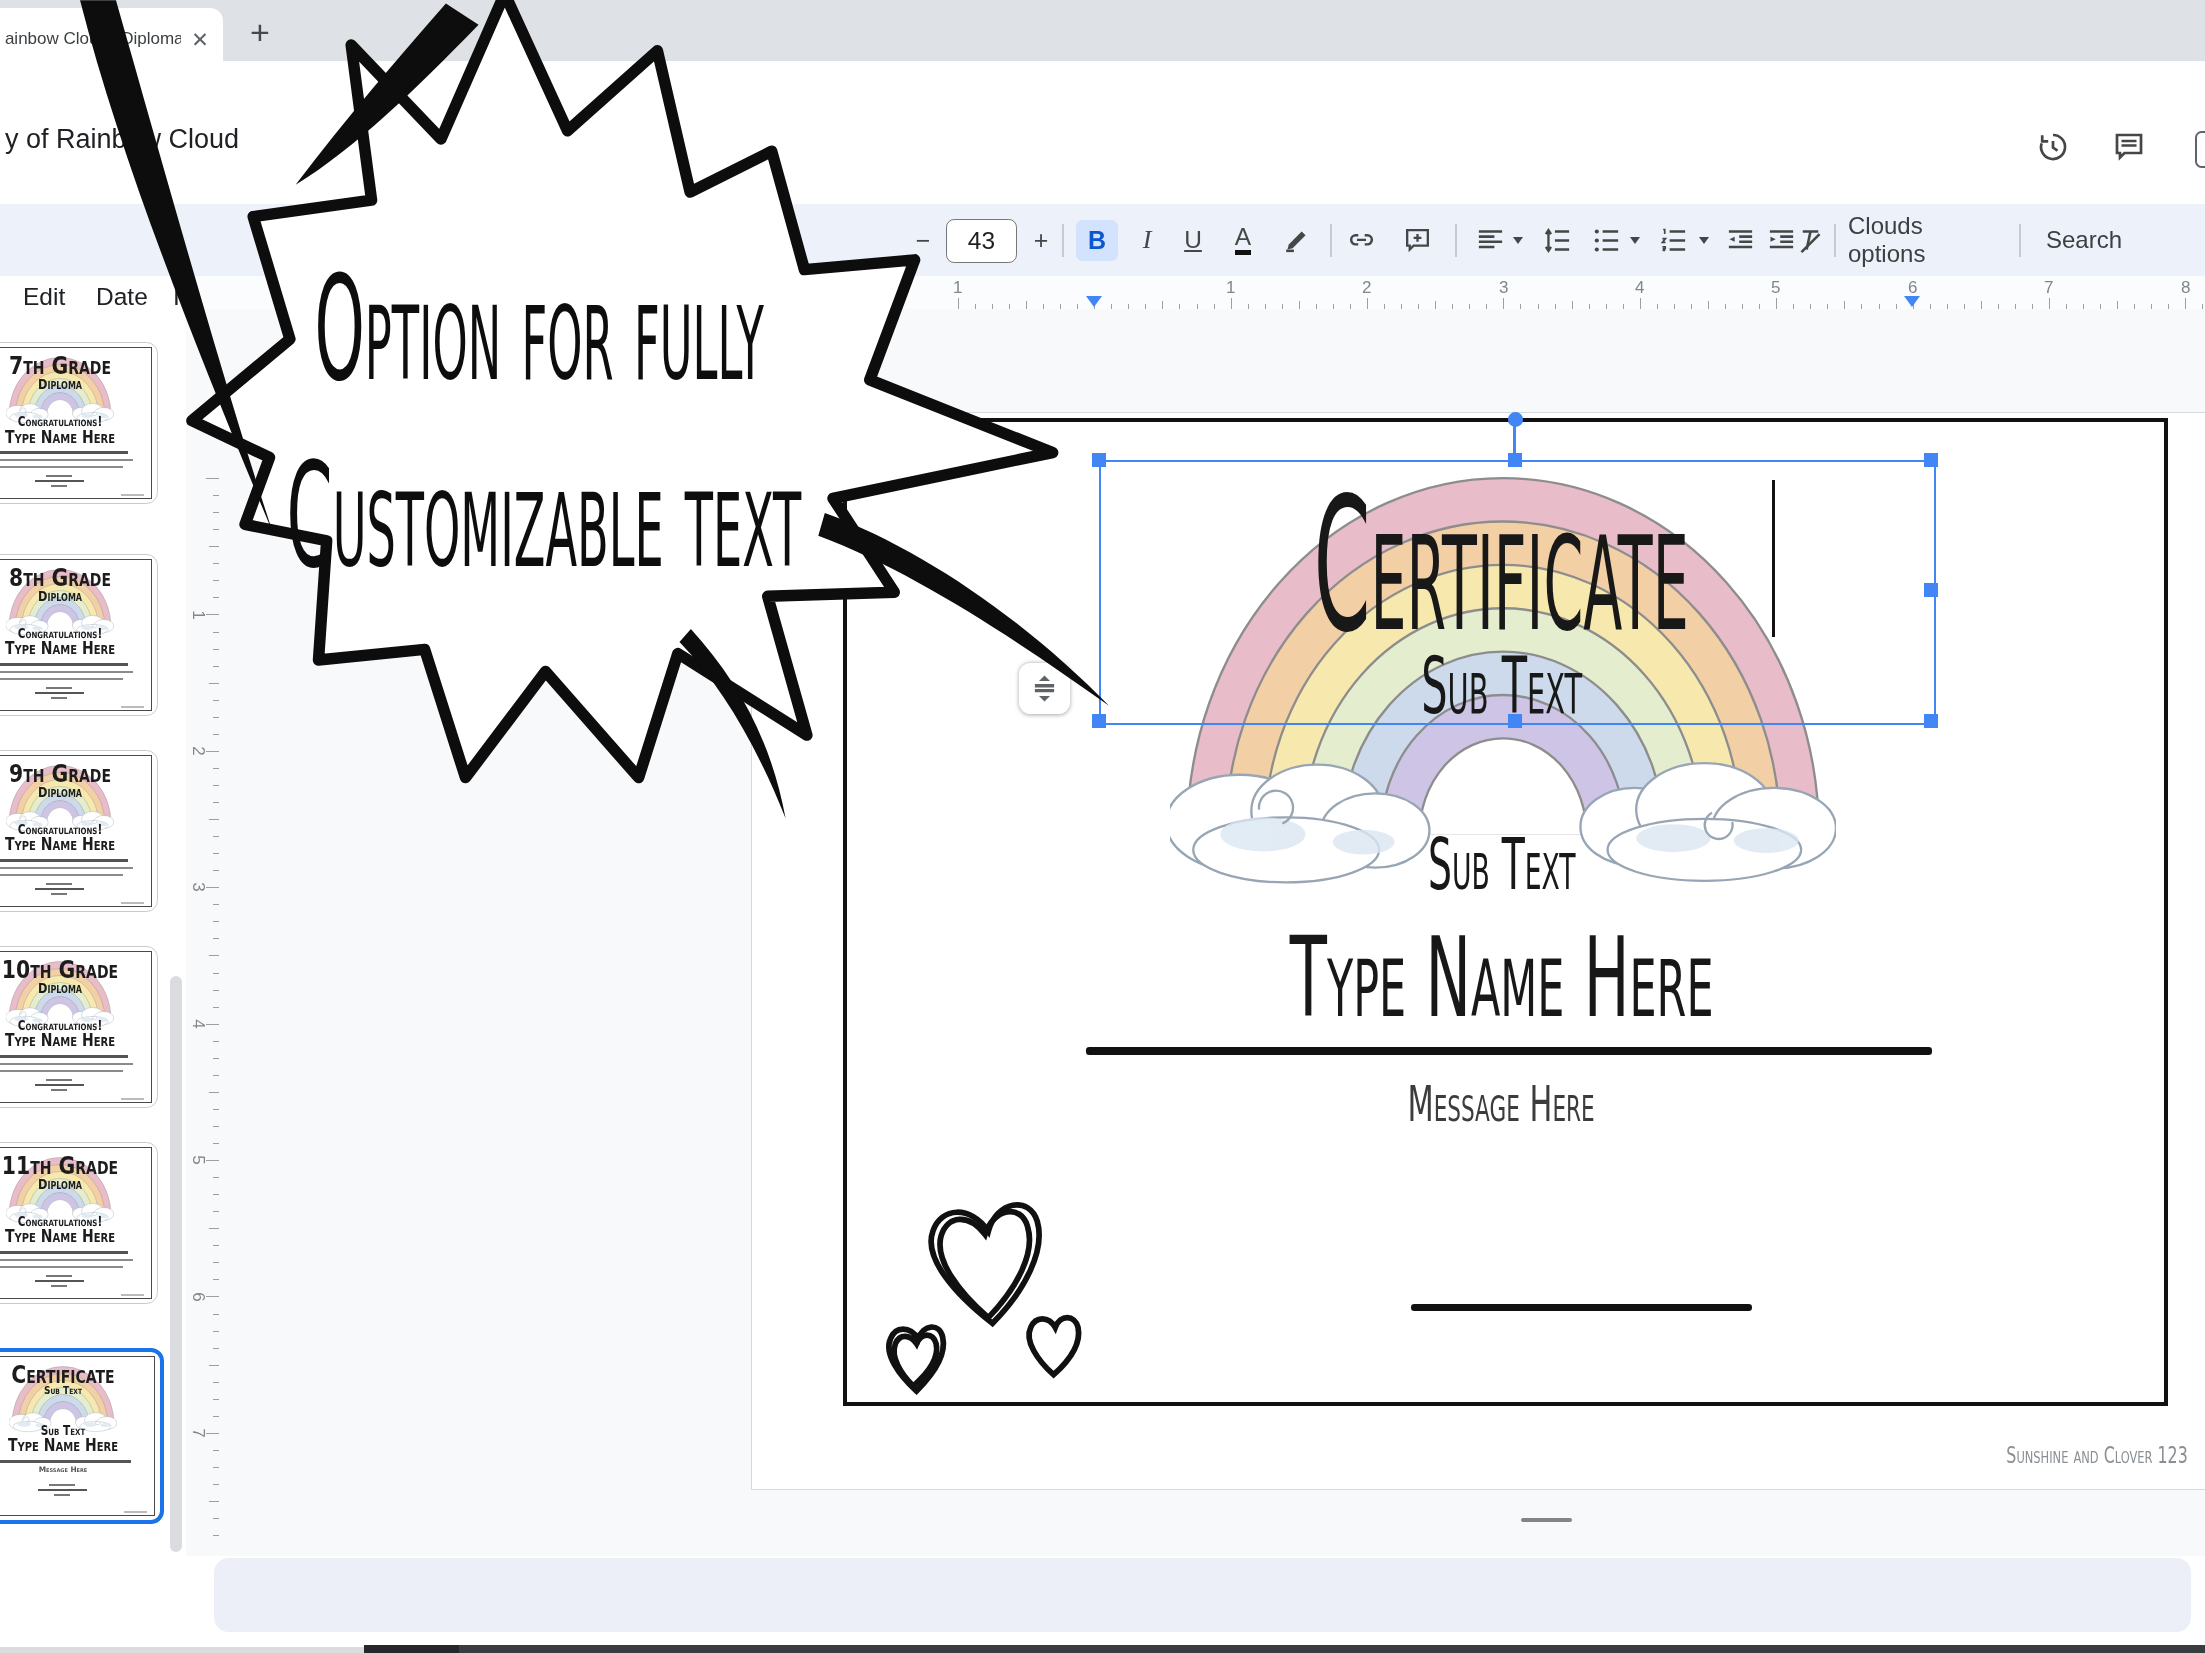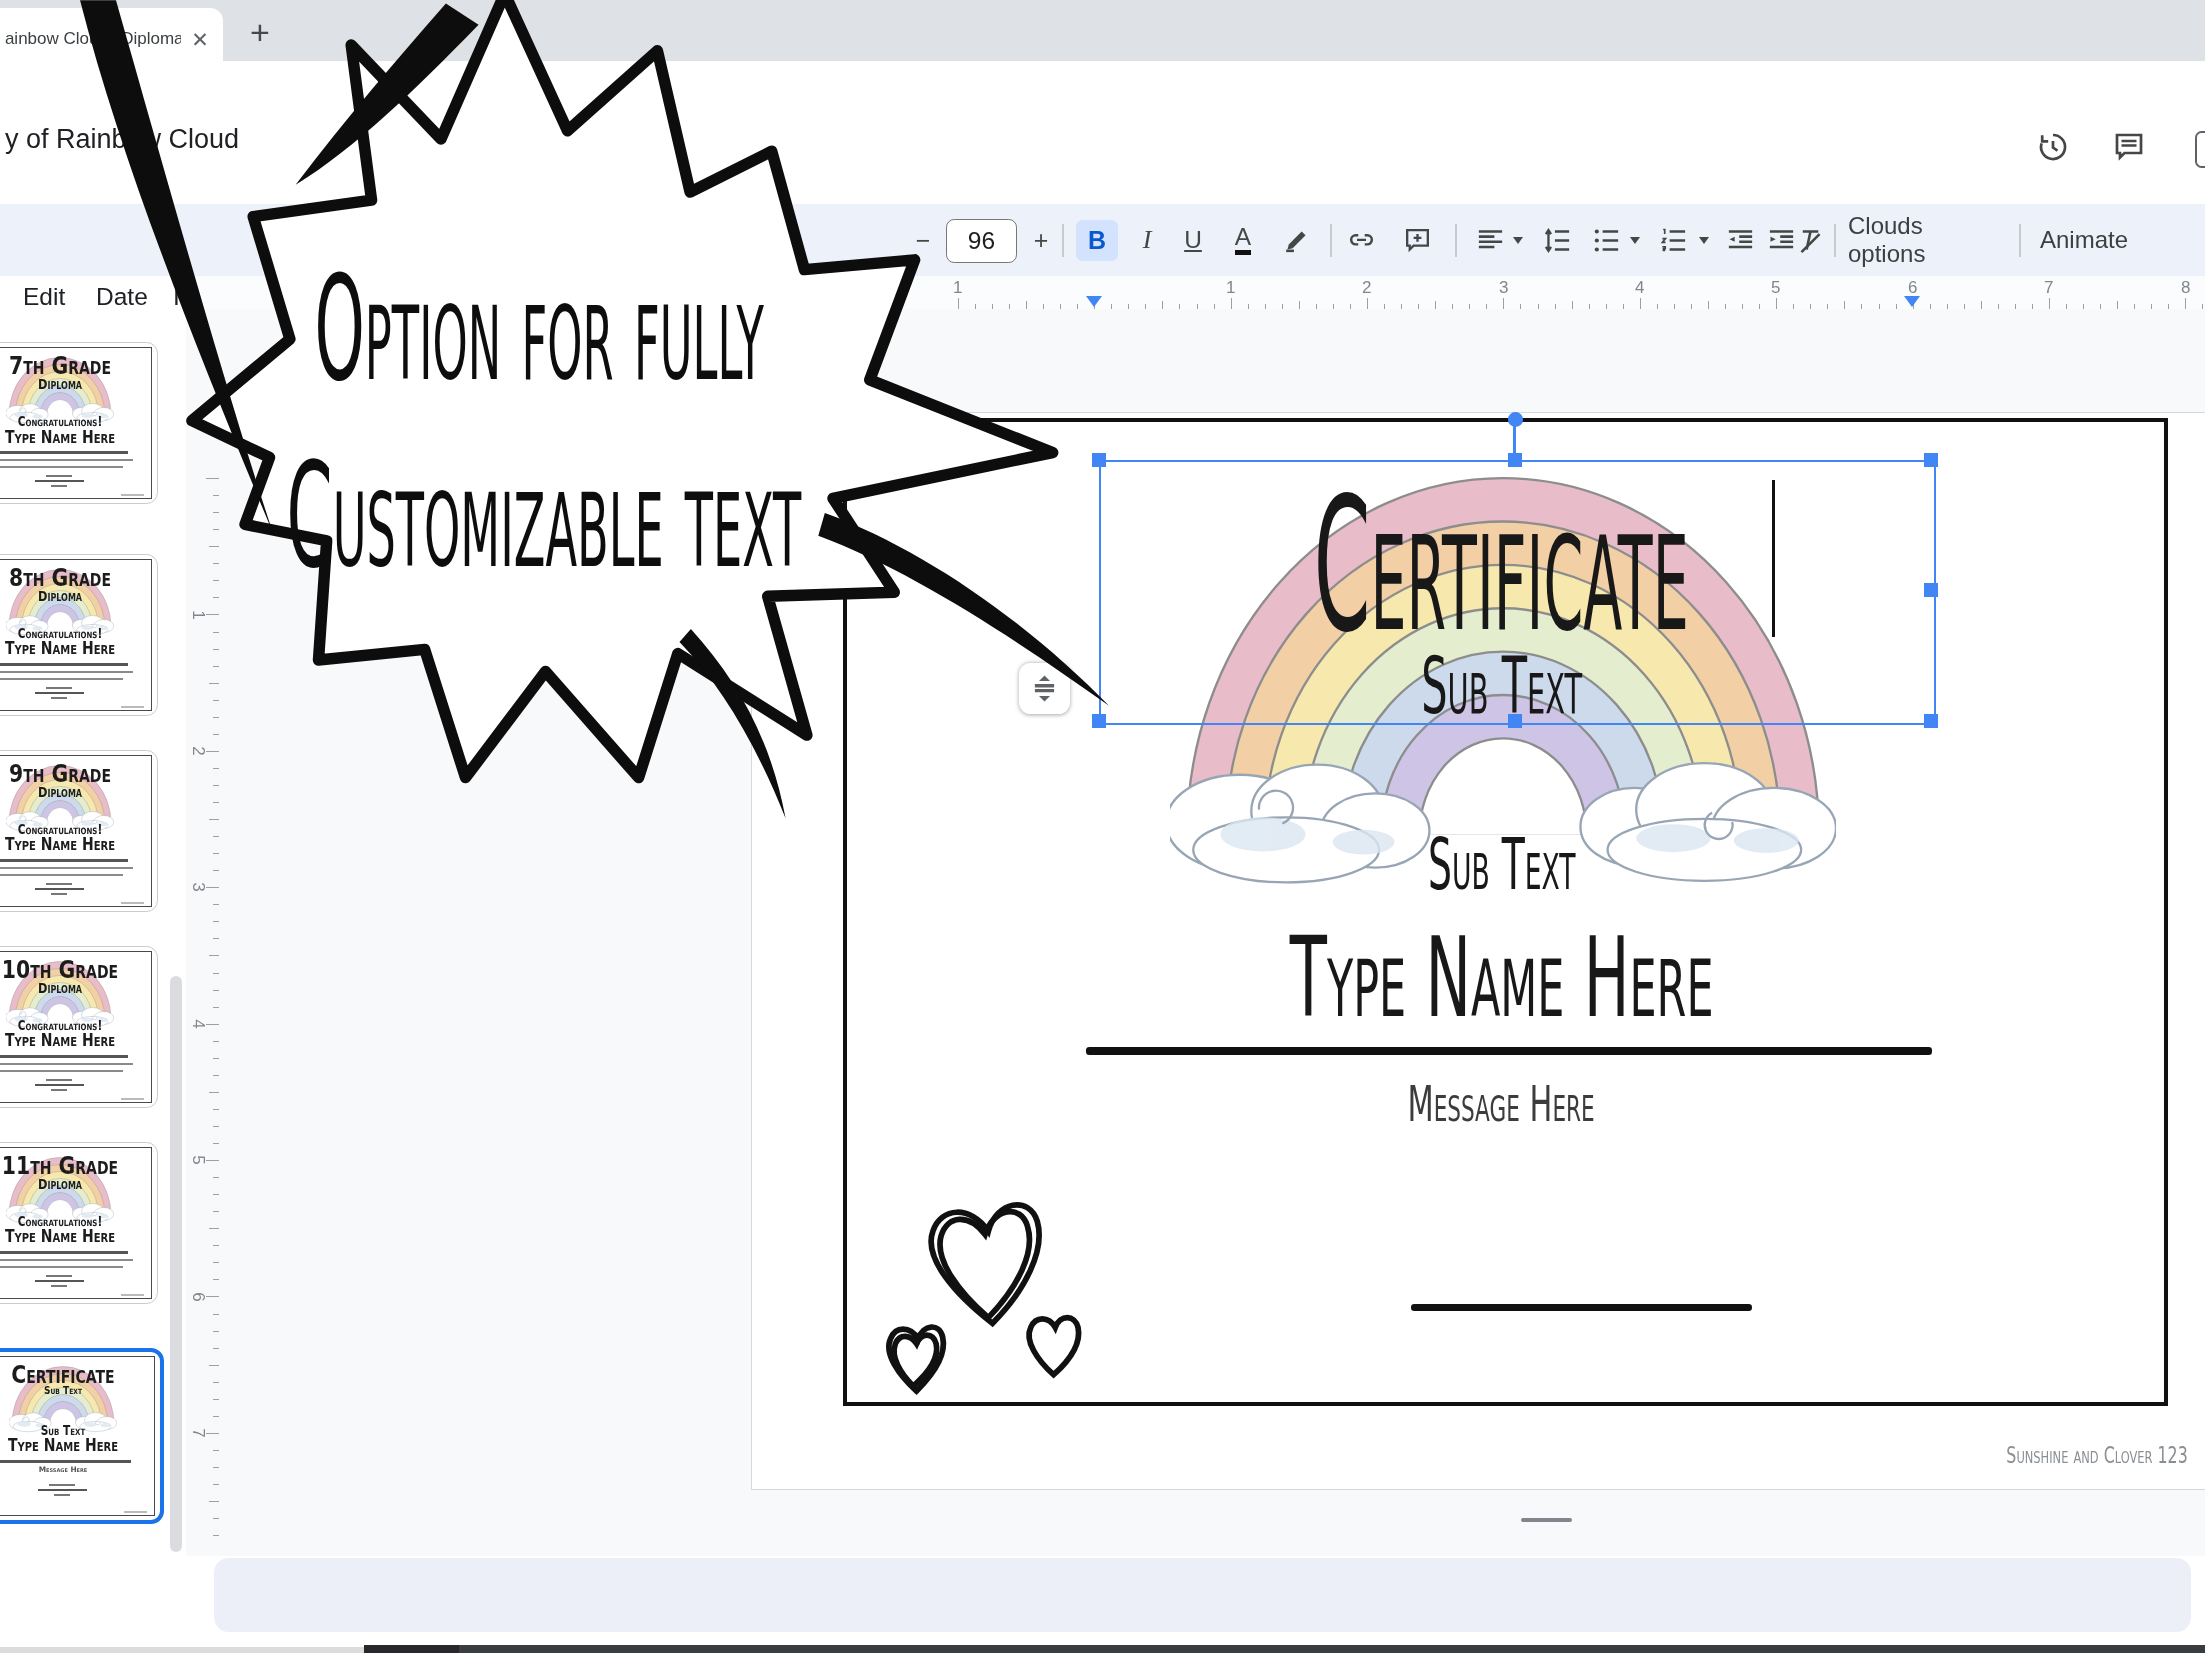--- a/index.html
+++ b/index.html
@@ -164,21 +164,21 @@
     <div class="abs" style="left:2195px;top:18px;width:19.6px;height:33px;border:2.5px solid #5f6368;border-right:none;border-radius:6.5px 0 0 6.5px;"></div>
     <div class="abs" id="menubar">
       <div class="menu-item" style="left:23px;">Edit</div>
       <div class="menu-item" style="left:96px;">Date</div>
       <div class="menu-item" style="left:173px;">Insert</div>
     </div>
   </div>
 
   <div class="abs" id="toolbar">
     <div class="tb tb-glyph" style="left:905px;width:36px;">−</div>
-    <div class="abs" id="fontsize-box">96</div>
+    <div class="abs" id="fontsize-box">43</div>
     <div class="tb tb-glyph" style="left:1023px;width:36px;">+</div>
     <div class="tb-sep" style="left:1062px;"></div>
     <div class="abs" id="bold-pill">B</div>
     <div class="tb" style="left:1129px;width:36px;font-style:italic;font-family:'Liberation Serif',serif;font-size:26px;">I</div>
     <div class="tb" style="left:1175px;width:36px;font-size:24.5px;text-decoration:underline;">U</div>
     <div class="tb" style="left:1225px;width:36px;font-size:24.5px;border-bottom:0;">
       <span style="border-bottom:5.7px solid #111;line-height:1;">A</span>
     </div>
     <svg class="abs" style="left:1281px;top:21px;width:31px;height:31px;" viewBox="0 0 24 24">
       <path d="M5 19l4-1 10-10-3-3L6 15z" fill="#444746"></path>
@@ -221,21 +221,21 @@
       <path d="M3 5h18M11 9h10M11 13h10M3 17h18" stroke="#444746" stroke-width="2"></path>
       <path d="M3.5 9l4 2-4 2z" fill="#444746"></path>
     </svg>
     <svg class="abs" style="left:1795px;top:21px;width:31px;height:31px;" viewBox="0 0 24 24">
       <path d="M6 5h12M12 5l-3 14" stroke="#444746" stroke-width="2"></path>
       <path d="M19 7L5 21" stroke="#444746" stroke-width="2"></path>
     </svg>
     <div class="tb-sep" style="left:1834px;"></div>
     <div class="tb tbtxt" style="left:1848px;width:157px;">Clouds options</div>
     <div class="tb-sep" style="left:2019px;"></div>
-    <div class="tb tbtxt" style="left:2035px;width:98px;">Animate</div>
+    <div class="tb tbtxt" style="left:2035px;width:98px;">Search</div>
   </div>
 
   <div class="abs" id="hruler">
       <div class="hrnum" style="left: 767px;">1</div>
       <div class="htick" style="left: 772px; height: 11.4px;"></div>
       <div class="htick" style="left: 789px; height: 4.9px;"></div>
       <div class="htick" style="left: 806px; height: 4.9px;"></div>
       <div class="htick" style="left: 823px; height: 4.9px;"></div>
       <div class="htick" style="left: 840px; height: 8.2px;"></div>
       <div class="htick" style="left: 857px; height: 4.9px;"></div>

